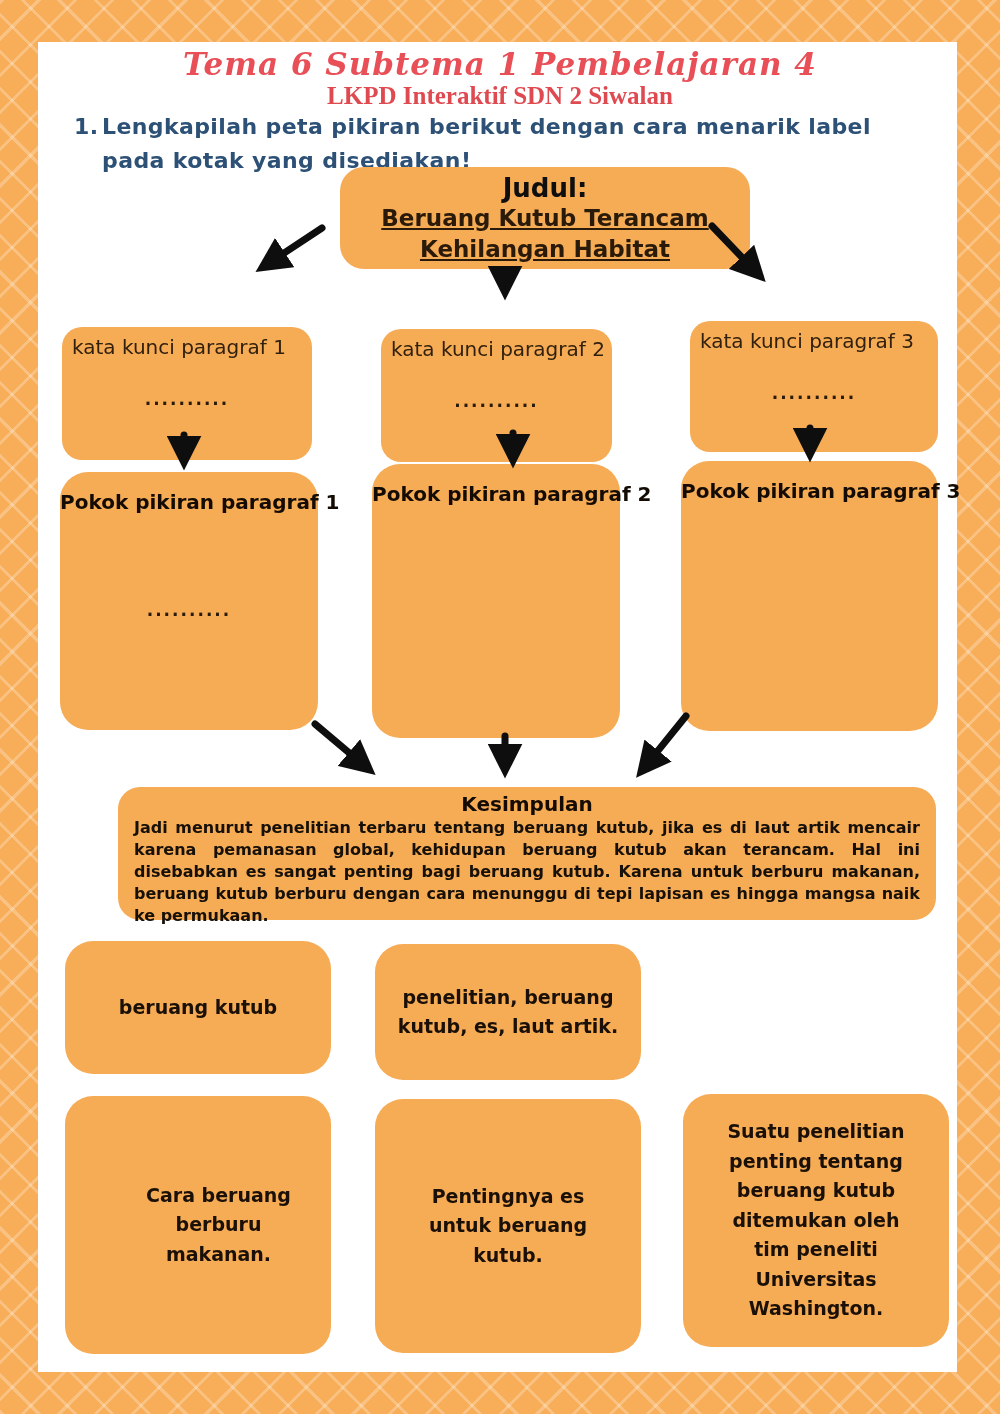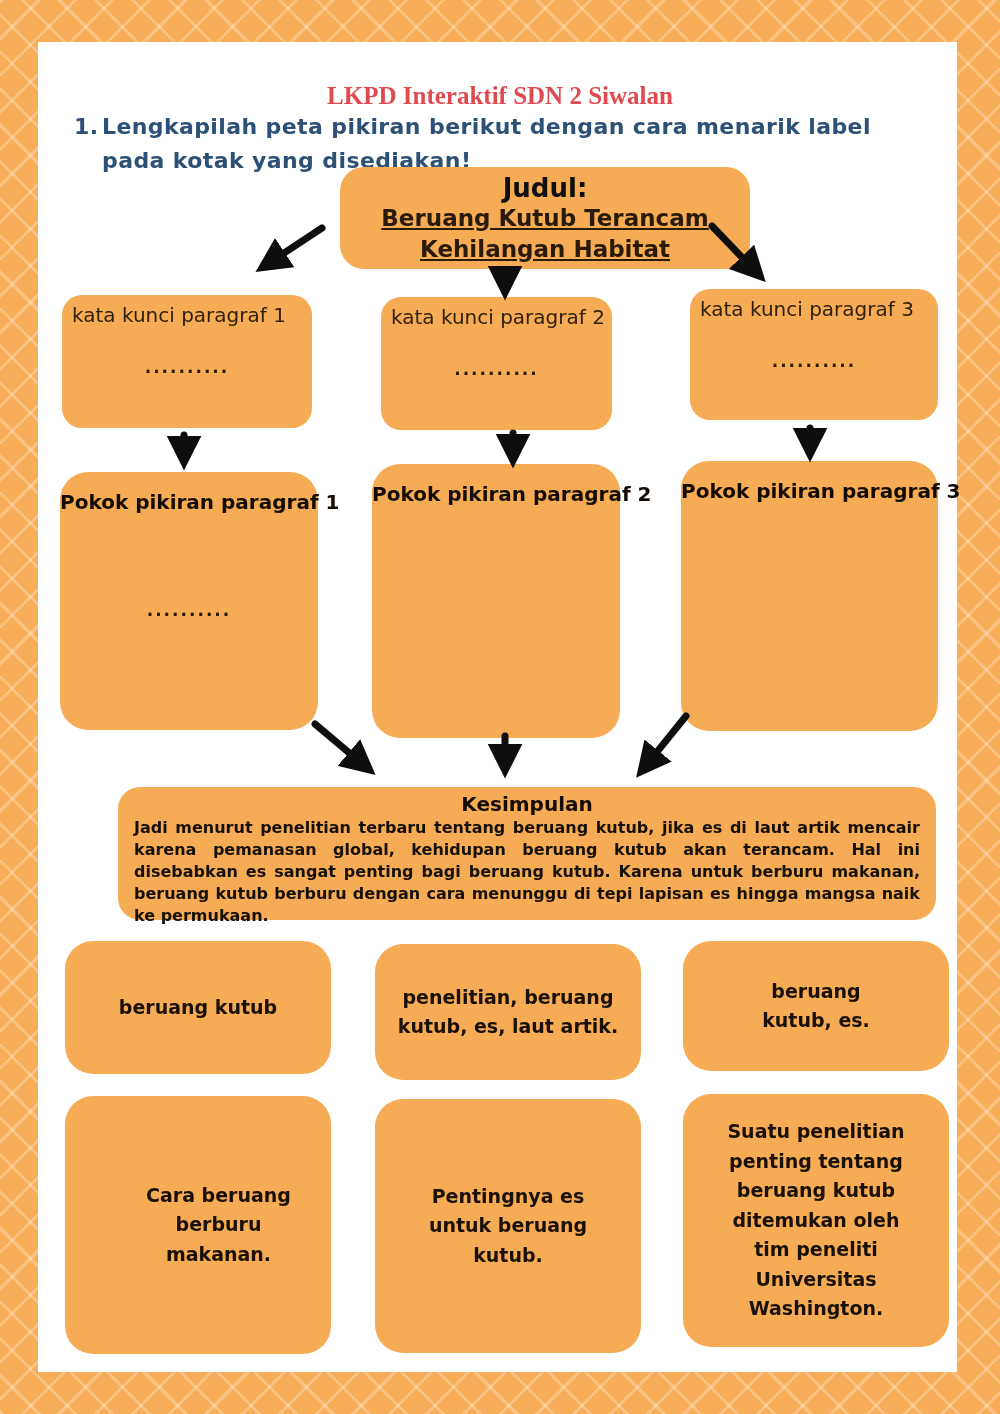--- a/index.html
+++ b/index.html
@@ -25,21 +25,21 @@
   .instruction{
     position:absolute;left:74px;top:110px;width:815px;display:flex;
     font-size:22px;font-weight:bold;color:#2d5176;line-height:1.55;letter-spacing:.4px;
   }
   .instruction .num{flex:0 0 28px;}
   .instruction .itext{flex:1;}
   .obox{position:absolute;background:#f6ab55;box-sizing:border-box;}
   .judul{left:340px;top:167px;width:410px;height:102px;border-radius:24px;text-align:center;padding-top:6px;}
   .judul-head{font-size:26px;font-weight:bold;color:#0f0f0f;}
   .judul-line{font-size:23px;font-weight:bold;color:#2a1a0a;text-decoration:underline;line-height:1.35;}
-  .kk{border-radius:20px;}
+  .kk{border-radius:20px;margin-top:32px;}
   .kk1{left:62px;top:295px;width:250px;height:133px;}
   .kk2{left:381px;top:297px;width:231px;height:133px;}
   .kk3{left:690px;top:289px;width:248px;height:131px;}
   .kk-label{padding:8px 4px 0 10px;font-size:20px;color:#31200d;white-space:nowrap;}
   .dots{position:absolute;left:0;top:62px;width:100%;text-align:center;
         font-size:17px;font-weight:bold;color:#2a1a0a;letter-spacing:2px;}
   .pp{border-radius:28px;}
   .pp1{left:60px;top:472px;width:258px;height:258px;}
   .pp2{left:372px;top:464px;width:248px;height:274px;}
   .pp3{left:681px;top:461px;width:257px;height:270px;}
@@ -62,20 +62,21 @@
   .c5 span{max-width:212px;}
   .c6 span{max-width:208px;}
   .arrows{position:absolute;left:0;top:0;pointer-events:none;}
 </style>
 </head>
 <body>
 
 <div class="canvas">
   <div class="page"></div>
 
+  <div class="title-script">Tema 6 Subtema 1 Pembelajaran 4</div>
   <div class="subtitle">LKPD Interaktif SDN 2 Siwalan</div>
 
   <div class="instruction">
     <span class="num">1.</span>
     <span class="itext">Lengkapilah peta pikiran berikut dengan cara menarik label pada kotak yang disediakan!</span>
   </div>
 
   <div class="obox judul">
     <div class="judul-head">Judul:</div>
     <div class="judul-line">Beruang Kutub Terancam</div>
@@ -112,23 +113,20 @@
     <div class="kes-head">Kesimpulan</div>
     <div class="kes-body">Jadi menurut penelitian terbaru tentang beruang kutub, jika es di laut artik mencair karena pemanasan global, kehidupan beruang kutub akan terancam. Hal ini disebabkan es sangat penting bagi beruang kutub. Karena untuk berburu makanan, beruang kutub berburu dengan cara menunggu di tepi lapisan es hingga mangsa naik ke permukaan.</div>
   </div>
 
   <div class="obox chip c1">
     <span>beruang kutub</span>
   </div>
   <div class="obox chip c2">
     <span>penelitian, beruang kutub, es, laut artik.</span>
   </div>
-  <div class="obox chip c3">
-    <span>beruang kutub, es.</span>
-  </div>
   <div class="obox chip c4">
     <span>Cara beruang berburu makanan.</span>
   </div>
   <div class="obox chip c5">
     <span>Pentingnya es untuk beruang kutub.</span>
   </div>
   <div class="obox chip c6">
     <span>Suatu penelitian penting tentang beruang kutub ditemukan oleh tim peneliti Universitas Washington.</span>
   </div>
 

